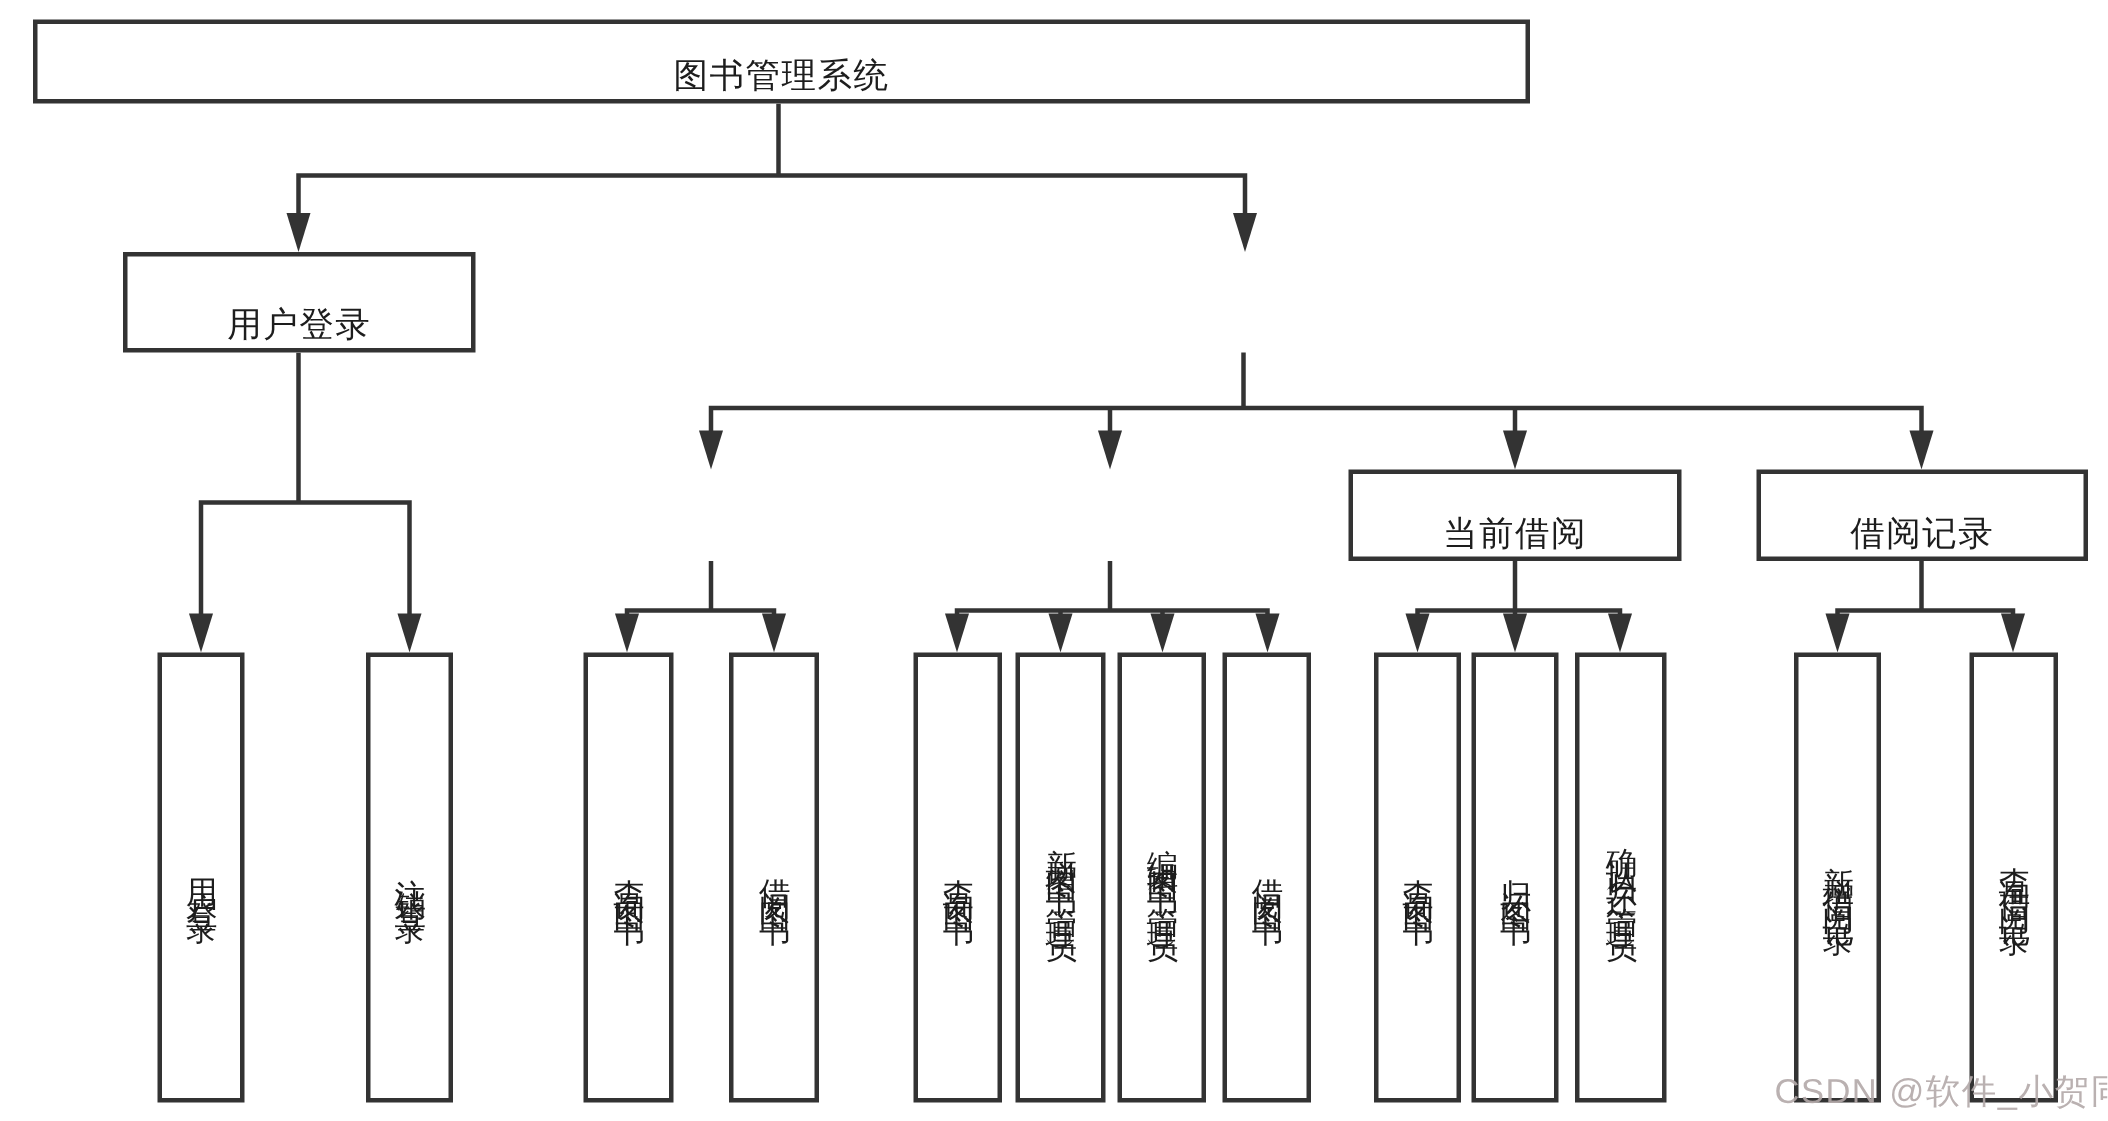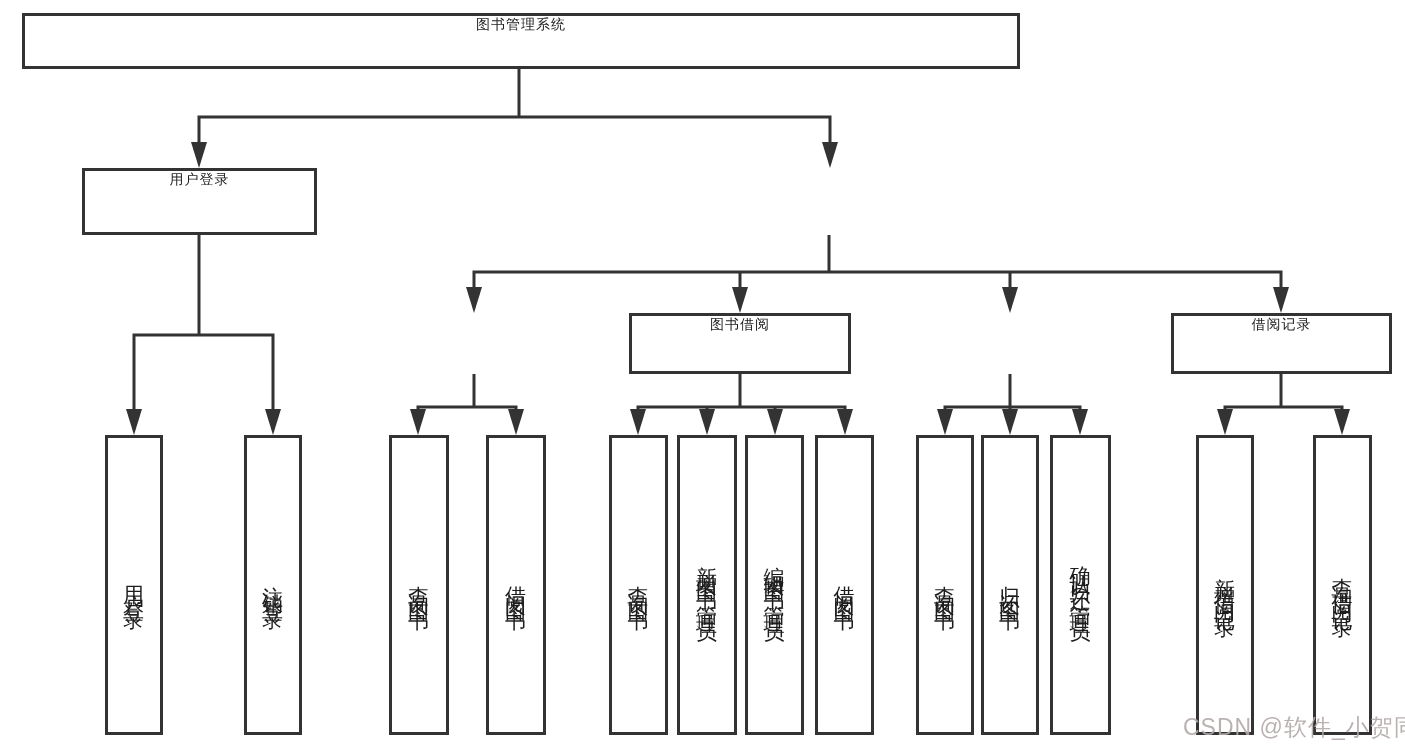--- a/index.html
+++ b/index.html
@@ -19,22 +19,22 @@
   .stage svg.connectors{
     position:absolute;left:0;top:0;z-index:1;
   }
   .connectors .ln{stroke:var(--line);stroke-width:3;fill:none;}
   .connectors .ar{fill:var(--line);stroke:none;}
   .hbox{
     position:absolute;
     box-sizing:border-box;
     border:3px solid var(--line);
     background:#fff;
-    display:flex;align-items:flex-start;justify-content:center;
-    font-size:14px;color:var(--text);
+    display:flex;align-items:flex-end;justify-content:center;
+    font-size:23px;color:var(--text);
     z-index:2;
     letter-spacing:1px;
     white-space:nowrap;
   }
   .vbox{
     position:absolute;
     top:435px;height:300px;width:58px;
     box-sizing:border-box;
     border:3px solid var(--line);
     background:#fff;
@@ -115,22 +115,22 @@
   </svg>
 
   <div class="hbox" style="left:22px;top:13px;width:998px;height:56px;">
     <span>图书管理系统</span>
   </div>
 
   <div class="hbox" style="left:82px;top:168px;width:235px;height:67px;">
     <span>用户登录</span>
   </div>
 
-  <div class="hbox" style="left:629px;top:313px;width:222px;height:61px;">
-    <span>图书借阅</span>
+  <div class="hbox" style="left:899px;top:313px;width:222px;height:61px;">
+    <span>当前借阅</span>
   </div>
   <div class="hbox" style="left:1171px;top:313px;width:221px;height:61px;">
     <span>借阅记录</span>
   </div>
 
   <div class="vbox" style="left:105px;">
     <span class="vtext">用户登录</span>
   </div>
   <div class="vbox" style="left:244px;">
     <span class="vtext">注销登录</span>

